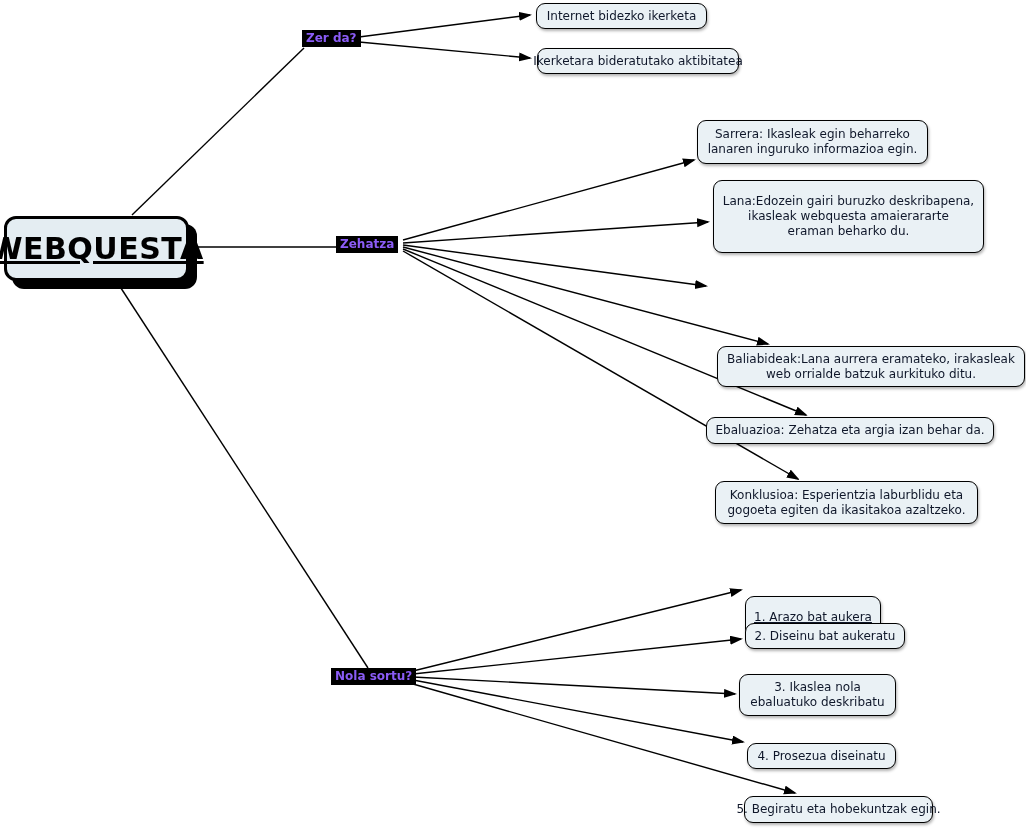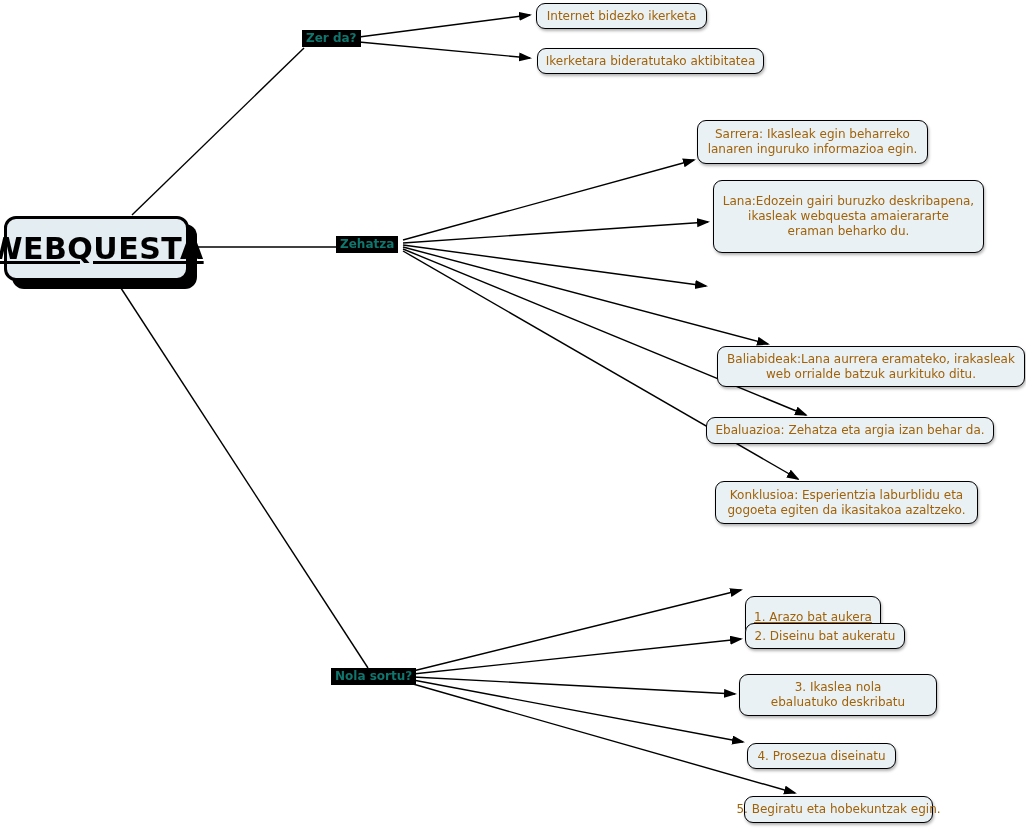--- a/index.html
+++ b/index.html
@@ -14,21 +14,21 @@
   .node{
     position:absolute;
     box-sizing:border-box;
     display:flex;align-items:center;justify-content:center;
     text-align:center;
     background:#eaf1f5;
     border:1.5px solid #000;
     border-radius:9px;
     font-size:12px;
     line-height:1.25;
-    color:#a16207;
+    color:#0f172a;
     white-space:pre;
     box-shadow:1px 2px 3px rgba(0,0,0,.30);
     padding:12px 5px;
   }
   .root{
     position:absolute;
     box-sizing:border-box;
     display:flex;align-items:center;justify-content:center;
     background:#e4edf2;
     border:3px solid #000;
@@ -37,21 +37,21 @@
     font-size:30px;
     font-weight:bold;
     text-decoration:underline;
     color:#000;
     letter-spacing:0.5px;
   }
   .branch-label{
     position:absolute;
     box-sizing:border-box;
     background:#000;
-    color:#0f766e;
+    color:#8b5cf6;
     font-size:12px;
     font-weight:bold;
     padding:1px 4px 2px 4px;
     white-space:nowrap;
   }
 </style>
 </head>
 <body>
 
 <div id="canvas">
@@ -84,33 +84,33 @@
     <line x1="413" y1="684" x2="795" y2="793" stroke="#000" stroke-width="1.4" marker-end="url(#arrow)"></line>
   </svg>
 
   <div class="root" style="left:4px;top:216px;width:185px;height:65px;">WEBQUESTA</div>
 
   <div class="branch-label" style="left:302px;top:30px;">Zer da?</div>
   <div class="branch-label" style="left:336px;top:236px;">Zehatza</div>
   <div class="branch-label" style="left:331px;top:668px;">Nola sortu?</div>
 
   <div class="node" style="left:536px;top:3px;width:171px;height:23px;">Internet bidezko ikerketa</div>
-  <div class="node" style="left:537px;top:48px;width:227px;height:26px;">Ikerketara bideratutako aktibitatea</div>
+  <div class="node" style="left:537px;top:48px;width:202px;height:26px;">Ikerketara bideratutako aktibitatea</div>
 
   <div class="node" style="left:697px;top:120px;width:231px;height:44px;">Sarrera: Ikasleak egin beharreko
 lanaren inguruko informazioa egin.</div>
   <div class="node" style="left:713px;top:180px;width:271px;height:73px;">Lana:Edozein gairi buruzko deskribapena,
 ikasleak webquesta amaierararte
 eraman beharko du.</div>
   <div class="node" style="left:706px;top:417px;width:288px;height:27px;">Ebaluazioa: Zehatza eta argia izan behar da.</div>
   <div class="node" style="left:717px;top:346px;width:308px;height:41px;">Baliabideak:Lana aurrera eramateko, irakasleak
 web orrialde batzuk aurkituko ditu.</div>
   <div class="node" style="left:715px;top:481px;width:263px;height:43px;">Konklusioa: Esperientzia laburblidu eta
 gogoeta egiten da ikasitakoa azaltzeko.</div>
 
   <div class="node" style="left:745px;top:596px;width:136px;height:42px;text-decoration:underline;">1. Arazo bat aukera</div>
   <div class="node" style="left:745px;top:623px;width:160px;height:26px;">2. Diseinu bat aukeratu</div>
-  <div class="node" style="left:739px;top:674px;width:198px;height:42px;">3. Ikaslea nola
+  <div class="node" style="left:739px;top:674px;width:157px;height:42px;">3. Ikaslea nola
 ebaluatuko deskribatu</div>
   <div class="node" style="left:747px;top:743px;width:149px;height:26px;">4. Prosezua diseinatu</div>
   <div class="node" style="left:744px;top:796px;width:189px;height:27px;">5. Begiratu eta hobekuntzak egin.</div>
 
 </div>
 
 </body></html>

